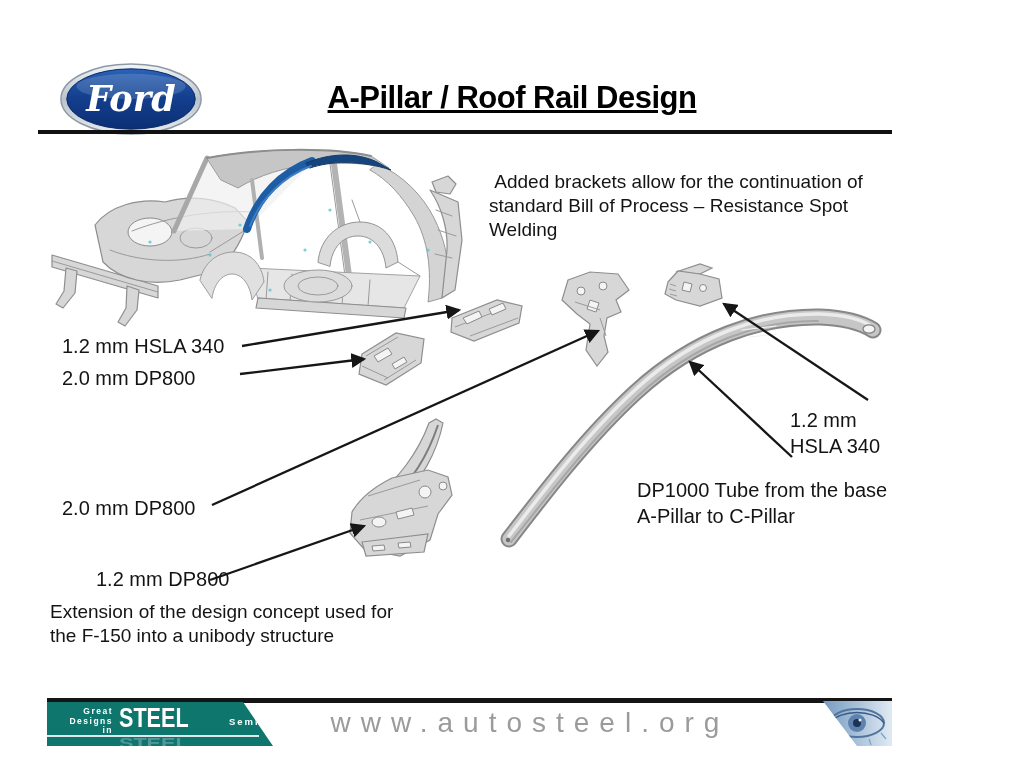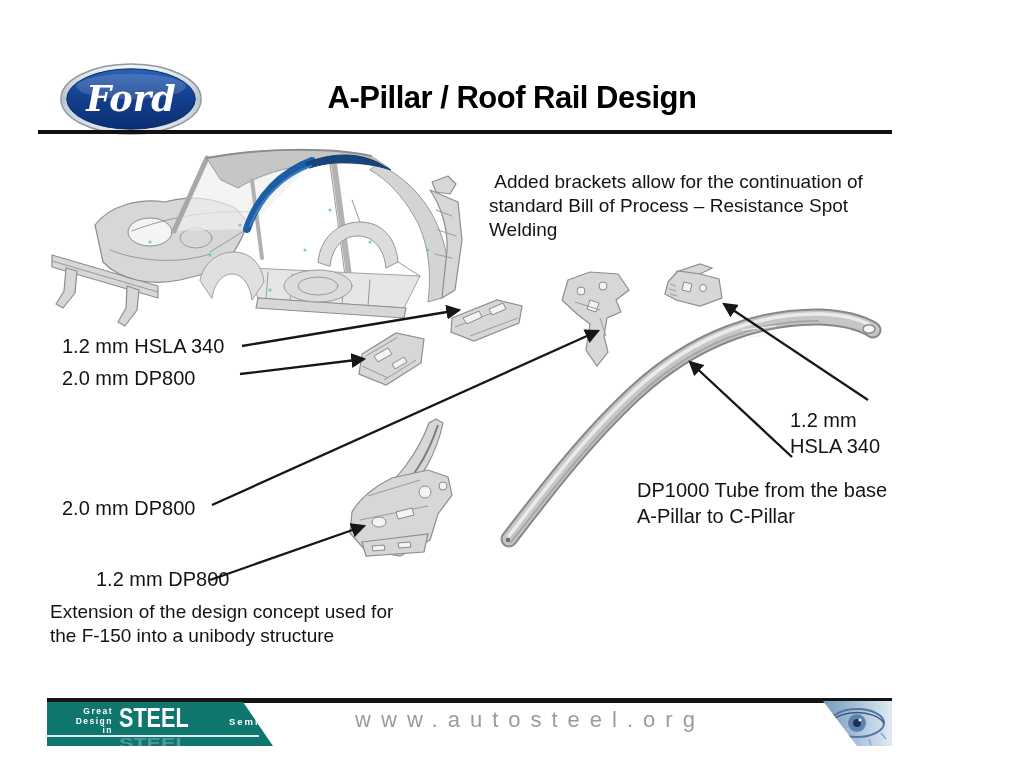--- a/index.html
+++ b/index.html
@@ -1,37 +1,37 @@
 <!DOCTYPE html>
 <html><head>
 <meta charset="utf-8">
 <style>
   html,body{margin:0;padding:0;background:#ffffff;}
   .slide{position:relative;width:892px;height:766px;background:#ffffff;overflow:hidden;
          font-family:"Liberation Sans",sans-serif;color:#141414;}
   .abs{position:absolute;}
   .page-title{left:0;top:80px;width:1024px;text-align:center;font-size:31px;font-weight:bold;
-              letter-spacing:-0.5px;color:#000;}
+              letter-spacing:-0.5px;color:#000;text-decoration:underline;}
   .rule{left:38px;top:130px;width:954px;height:4px;background:#111;}
   .note{font-size:19px;line-height:24px;white-space:pre-wrap;}
   .callout-label{font-size:20px;line-height:26px;white-space:pre-wrap;}
   #art{position:absolute;left:0;top:0;width:1024px;height:766px;pointer-events:none;}
   
   .fbar{left:47px;top:698px;width:920px;height:5px;background:#151515;}
   .banner{left:47px;top:702px;width:230px;height:44px;background:#0f766e;
           clip-path:polygon(0 0,196px 0,226px 100%,0 100%);}
   .gds{position:absolute;left:4px;top:5px;width:62px;text-align:right;color:#fff;
        font-size:8.5px;font-weight:bold;letter-spacing:1.5px;line-height:9.5px;}
   .steel{position:absolute;left:72px;top:1px;color:#fff;font-size:27px;font-weight:bold;
          transform:scaleX(.8);transform-origin:left top;}
   .steel-reflect{position:absolute;left:72px;top:33px;color:#cdd6f0;font-size:27px;font-weight:bold;
          transform:scaleX(.8) scaleY(.55);transform-origin:left top;opacity:.35;}
   .banner-line{position:absolute;left:0;top:33px;width:212px;height:1.5px;background:rgba(255,255,255,.85);}
   .seminar{position:absolute;left:150px;top:14px;color:#fff;font-size:9.5px;font-weight:bold;letter-spacing:2px;margin-left:32px;}
-  .url{left:285px;top:707px;width:490px;text-align:center;font-size:22px;color:#9b9b9b;letter-spacing:10px;}
+  .url{left:285px;top:707px;width:490px;text-align:center;font-size:28px;color:#9b9b9b;letter-spacing:10px;}
   .eyegfx{left:815px;top:701px;width:196px;height:45px;
           clip-path:polygon(8px 0,100% 0,100% 100%,42px 100%);}
   
   .part{fill:#d7d7d7;stroke:#8e8e8e;stroke-width:1.2;}
   .pline{fill:none;stroke:#9a9a9a;stroke-width:1;}
   .hole{fill:#f4f4f4;stroke:#8a8a8a;stroke-width:1;}
   .callout-arrow{fill:none;stroke:#161616;stroke-width:2.3;marker-end:url(#ah);}
 </style>
 </head>
 <body>
@@ -201,21 +201,21 @@
 A-Pillar to C-Pillar</div>
 
   <div class="abs note" style="left:50px;top:600px;width:410px;">Extension of the design concept used for
 the F-150 into a unibody structure</div>
 
   <div class="abs fbar"></div>
 
   <div class="abs banner">
     <div class="gds">
       <div>Great</div>
-      <div>Design</div>
+      <div>Designs</div>
       <div>in</div>
     </div>
     <div class="steel">STEEL</div>
     <div class="steel-reflect">STEEL</div>
     <div class="seminar">Seminar</div>
     <div class="banner-line"></div>
   </div>
 
   <div class="abs url">www.autosteel.org</div>
 

